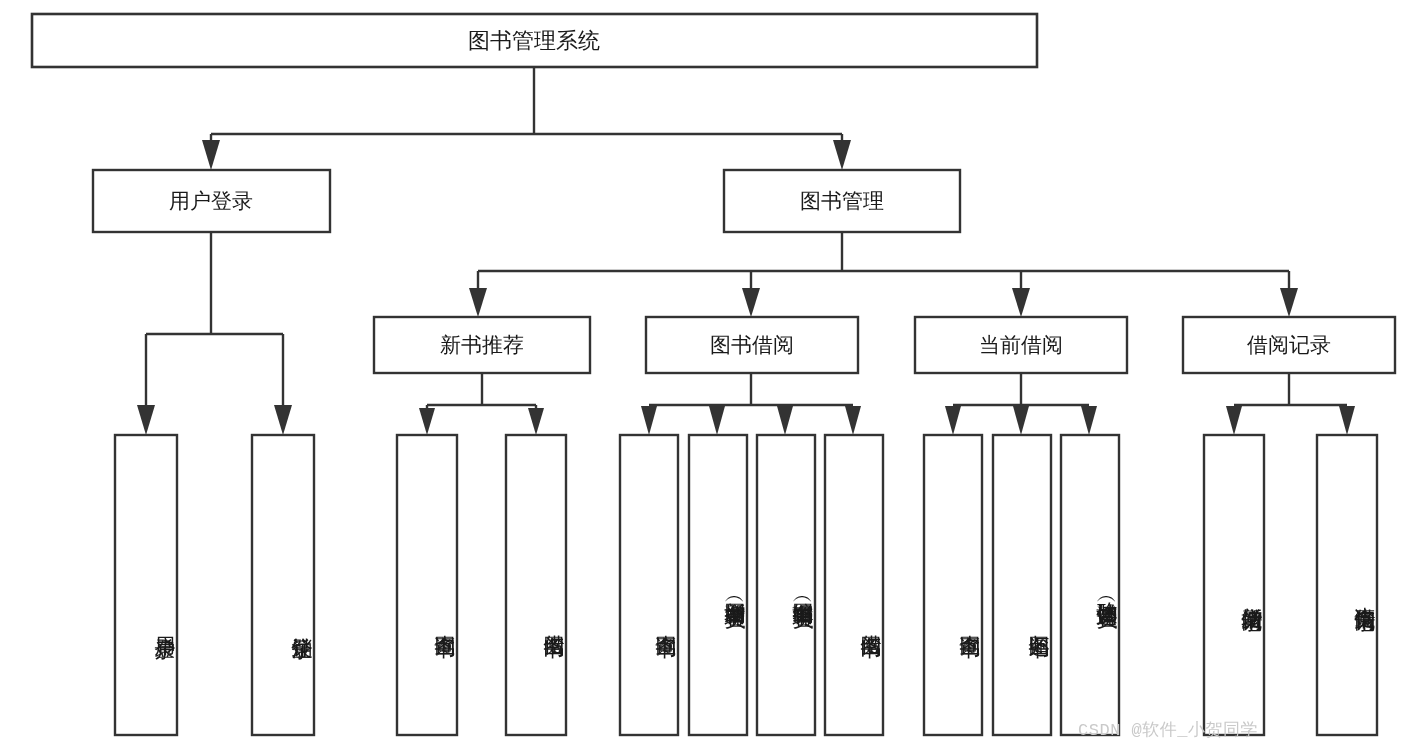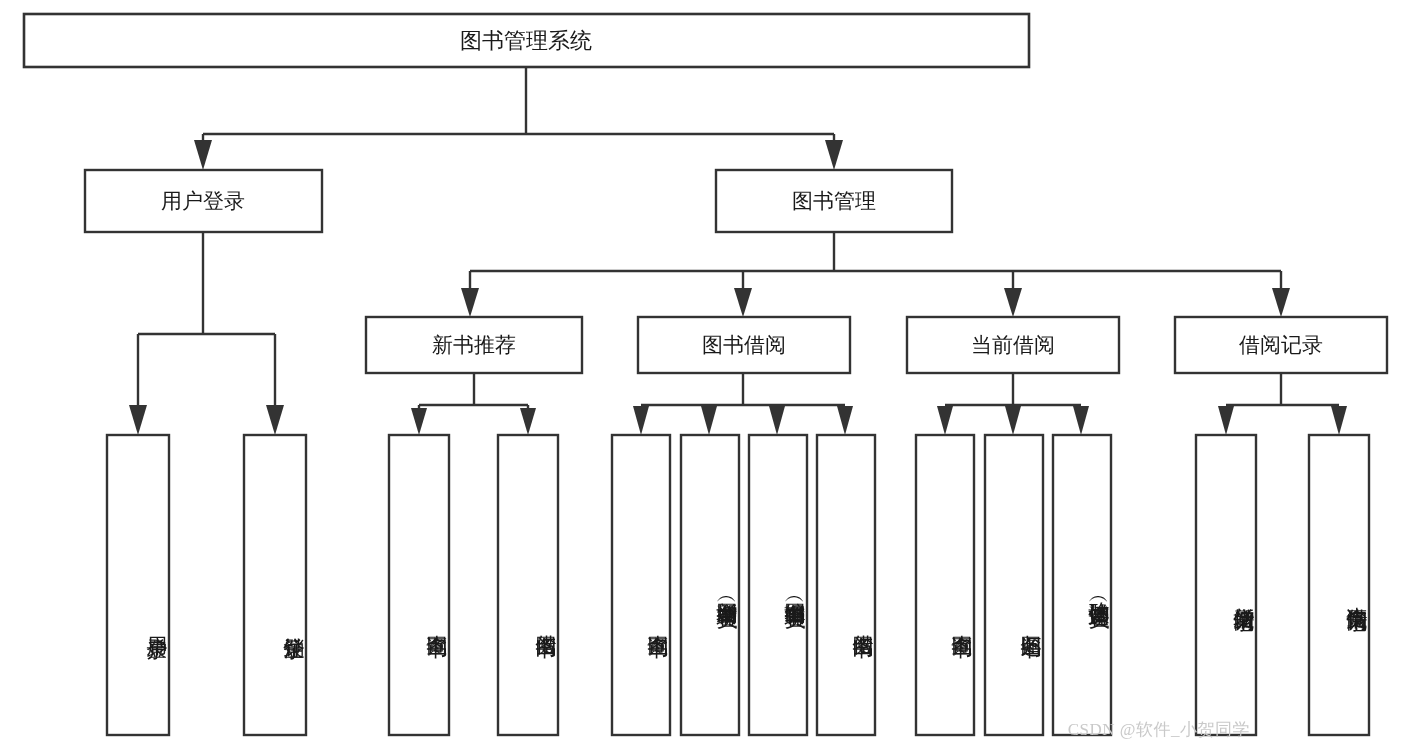--- a/index.html
+++ b/index.html
@@ -9,21 +9,21 @@
   }
   body {
     width: 1405px;
     height: 747px;
     font-family: "Liberation Sans", "DejaVu Sans", sans-serif;
     overflow: hidden;
     position: relative;
   }
   #diagram-root {
     position: absolute;
-    left: 4px;
+    left: 12px;
     top: 0;
     width: 1254px;
     height: 747px;
     text-align: right;
   }
   svg.diagram {
     display: block;
     width: 1405px;
     height: 747px;
   }
@@ -67,21 +67,21 @@
     white-space: nowrap;
     display: flex;
     align-items: flex-start;
     justify-content: center;
     pointer-events: none;
   }
   .watermark {
     position: absolute;
     right: 8px;
     bottom: 6px;
-    font-family: Liberation Serif, serif;
+    font-family: Liberation Mono, monospace;
     font-size: 17px;
     color: #c9c9c9;
     white-space: nowrap;
     letter-spacing: 0.5px;
   }
 </style>
 </head>
 <body>
 
 <div id="diagram-root">

